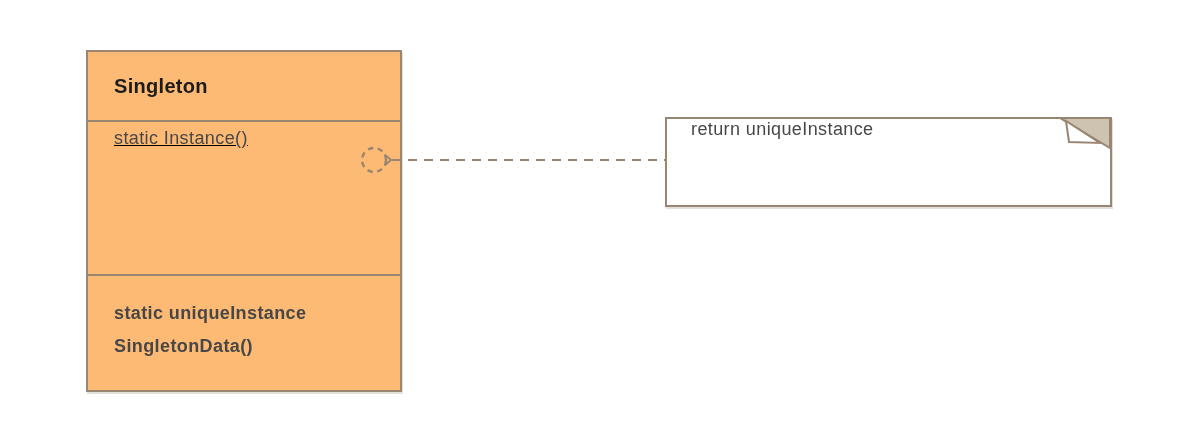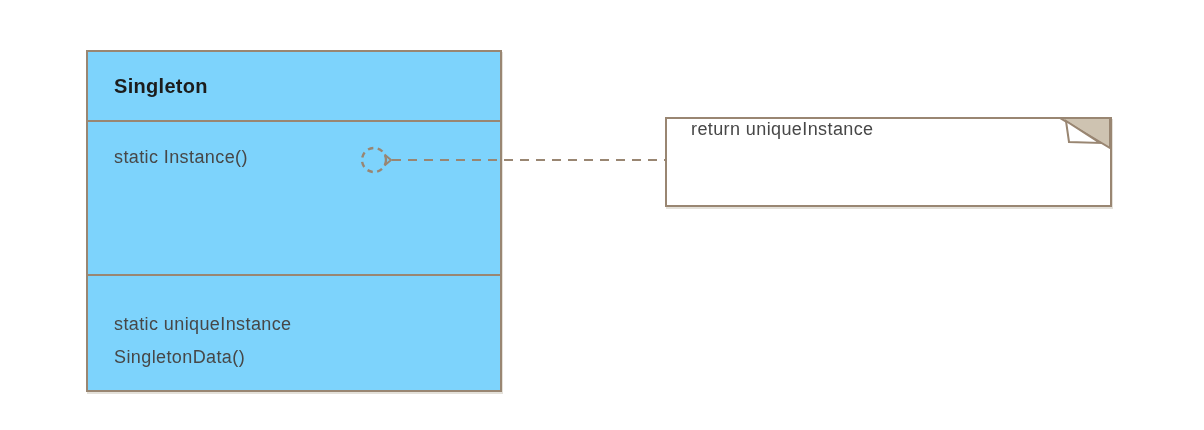--- a/index.html
+++ b/index.html
@@ -9,42 +9,43 @@
     height: 430px;
     background: var(--background, #ffffff);
     font-family: "Liberation Sans", sans-serif;
     overflow: hidden;
   }
 
   
   .uml-class {
     position: absolute;
     left: 86px; top: 50px;
-    width: 416px; height: 342px;
+    width: 316px; height: 342px;
     box-sizing: border-box;
-    background: #7dd3fc;
+    background: #fdba74;
     border: 2px solid var(--border, #998672);
     box-shadow: 1px 2px 0 rgba(179,168,149,0.35);
   }
   .compartment { box-sizing: border-box; padding-left: 26px; }
   .title-compartment {
     height: 70px;
     border-bottom: 2px solid var(--border, #998672);
     display: flex; align-items: center;
     font-size: 20px; font-weight: bold; letter-spacing: 0.3px;
     color: var(--title-text, #1c1c1c);
   }
   .methods-compartment {
     height: 154px;
     border-bottom: 2px solid var(--border, #998672);
-    padding-top: 19px;
+    text-decoration: underline;
   }
   .attrs-compartment {
     height: 114px;
-    padding-top: 32px;
+    padding-top: 21px;
+    font-weight: bold;
   }
   .member-line {
     font-size: 18px; line-height: 33px; letter-spacing: 0.4px;
     color: var(--body-text, #474747);
     white-space: nowrap;
   }
 
   
   .connector-svg {
     position: absolute;

